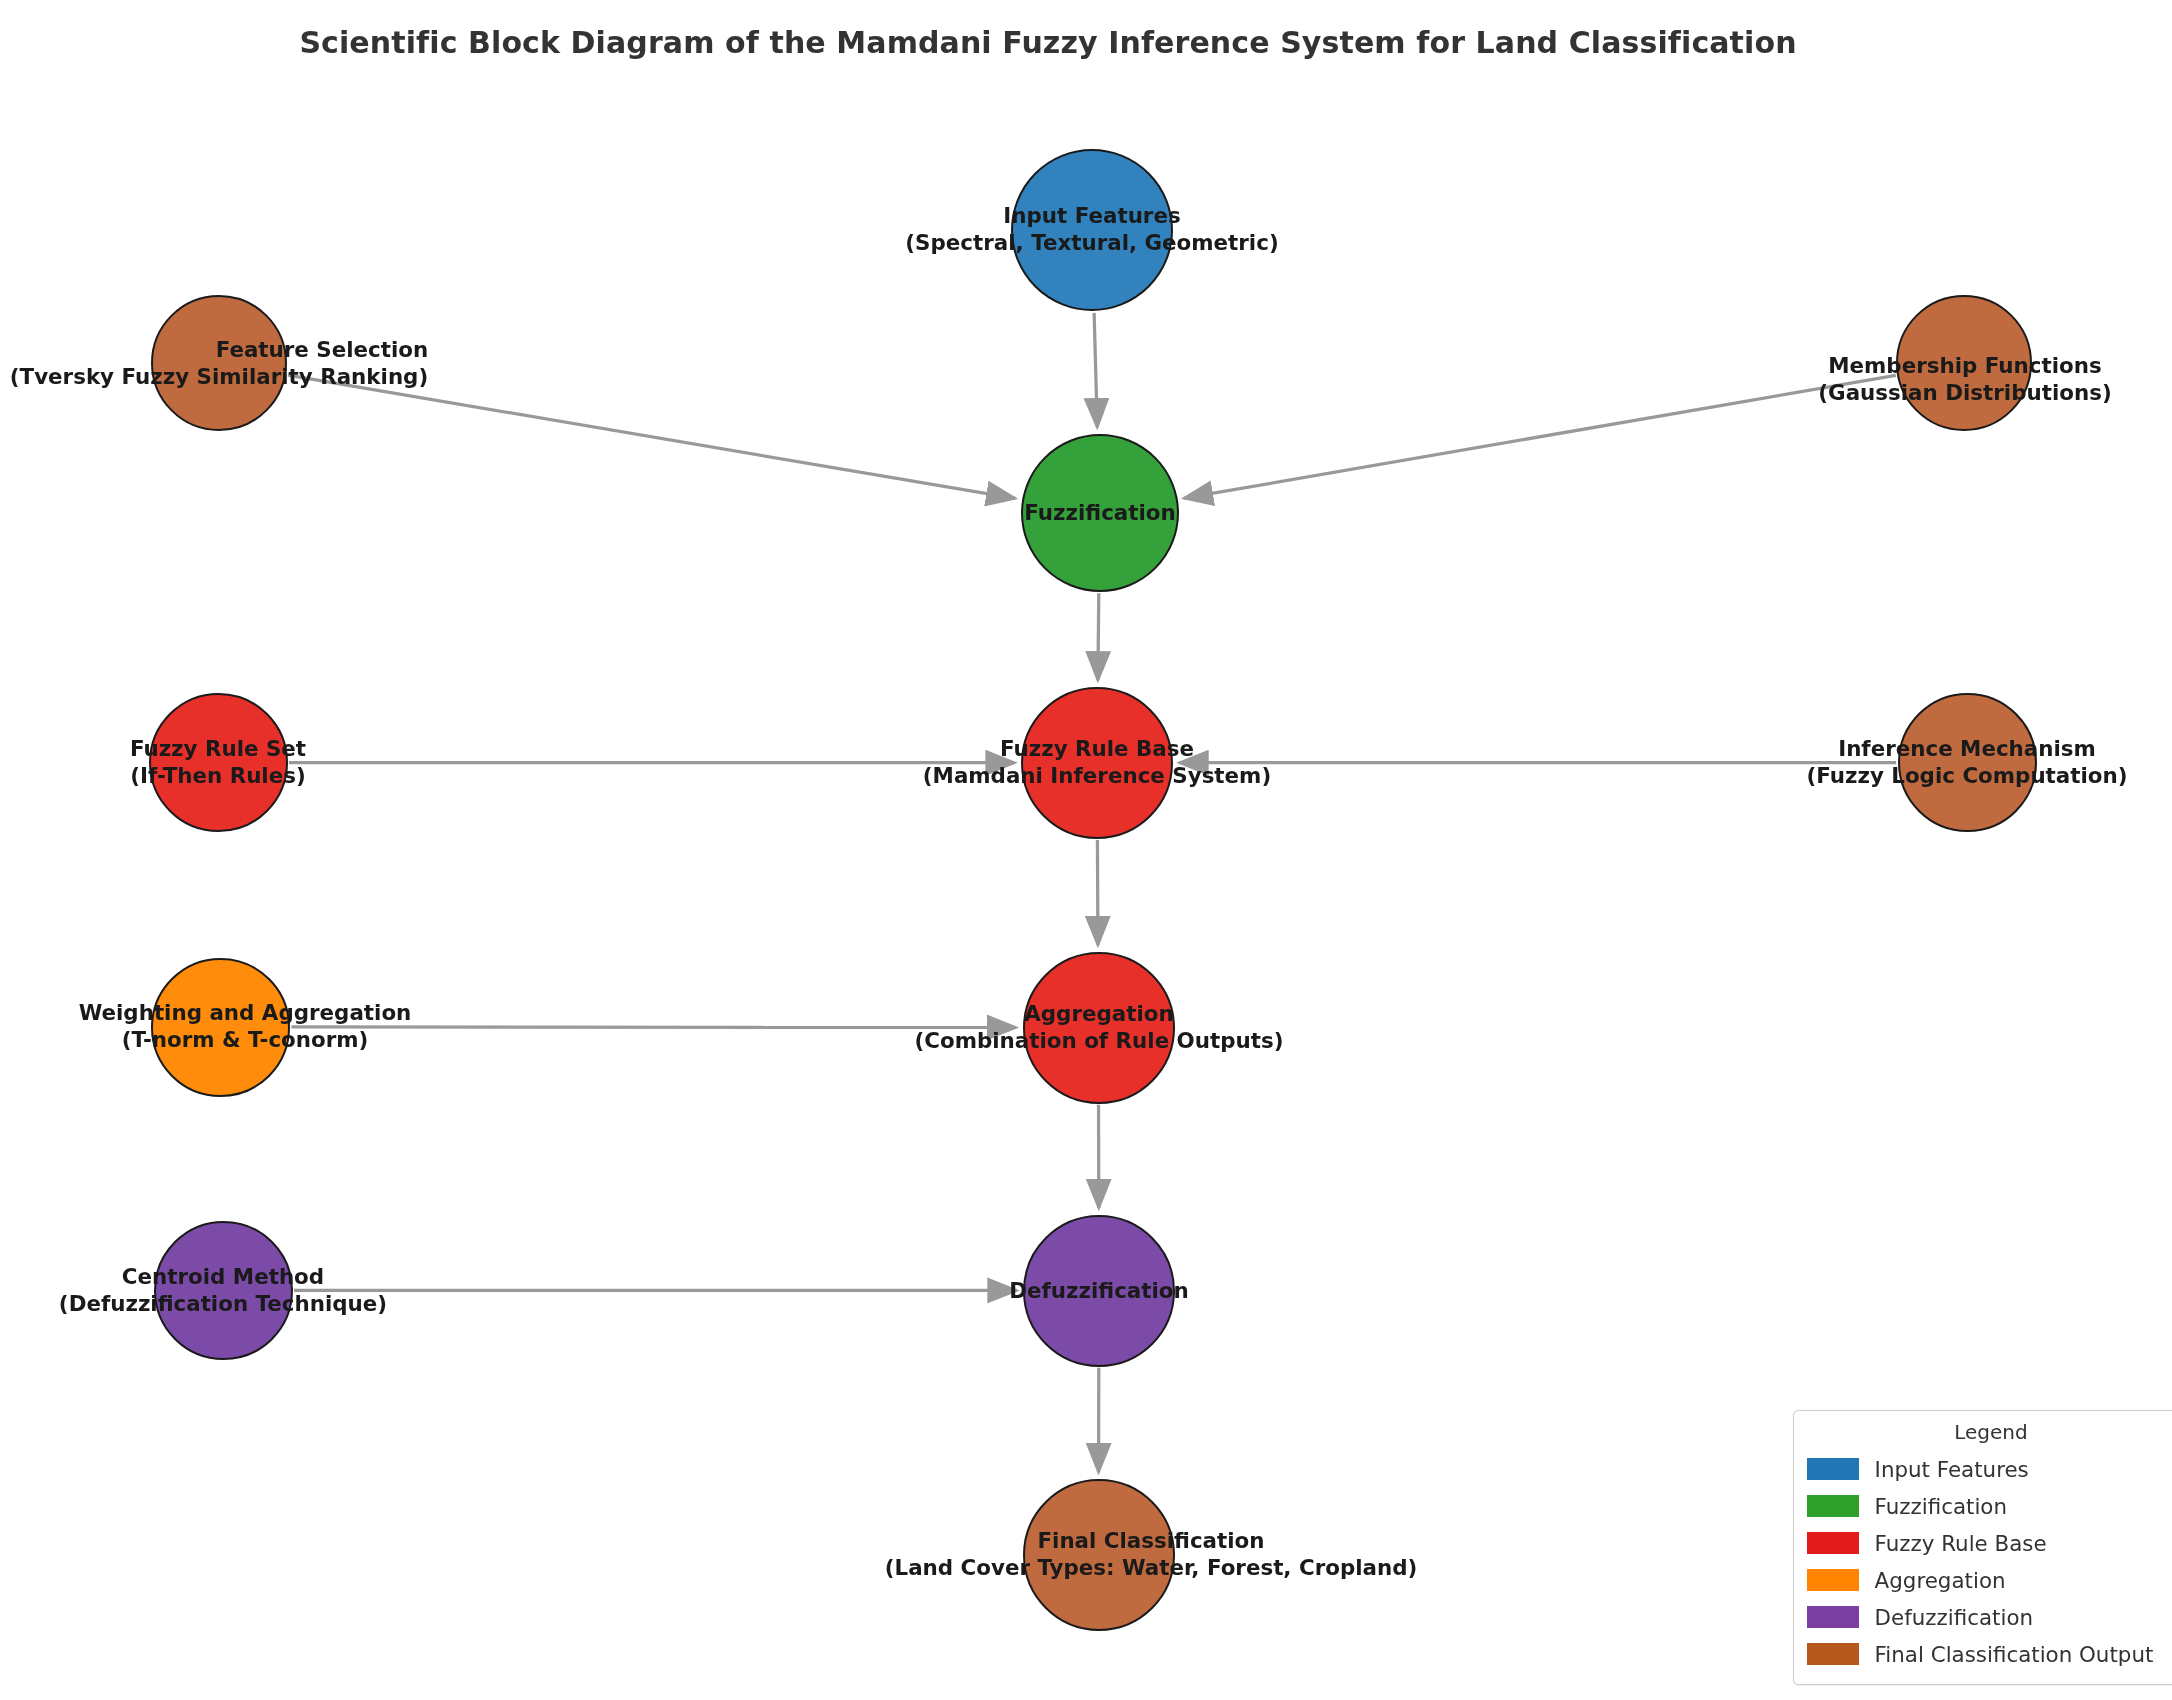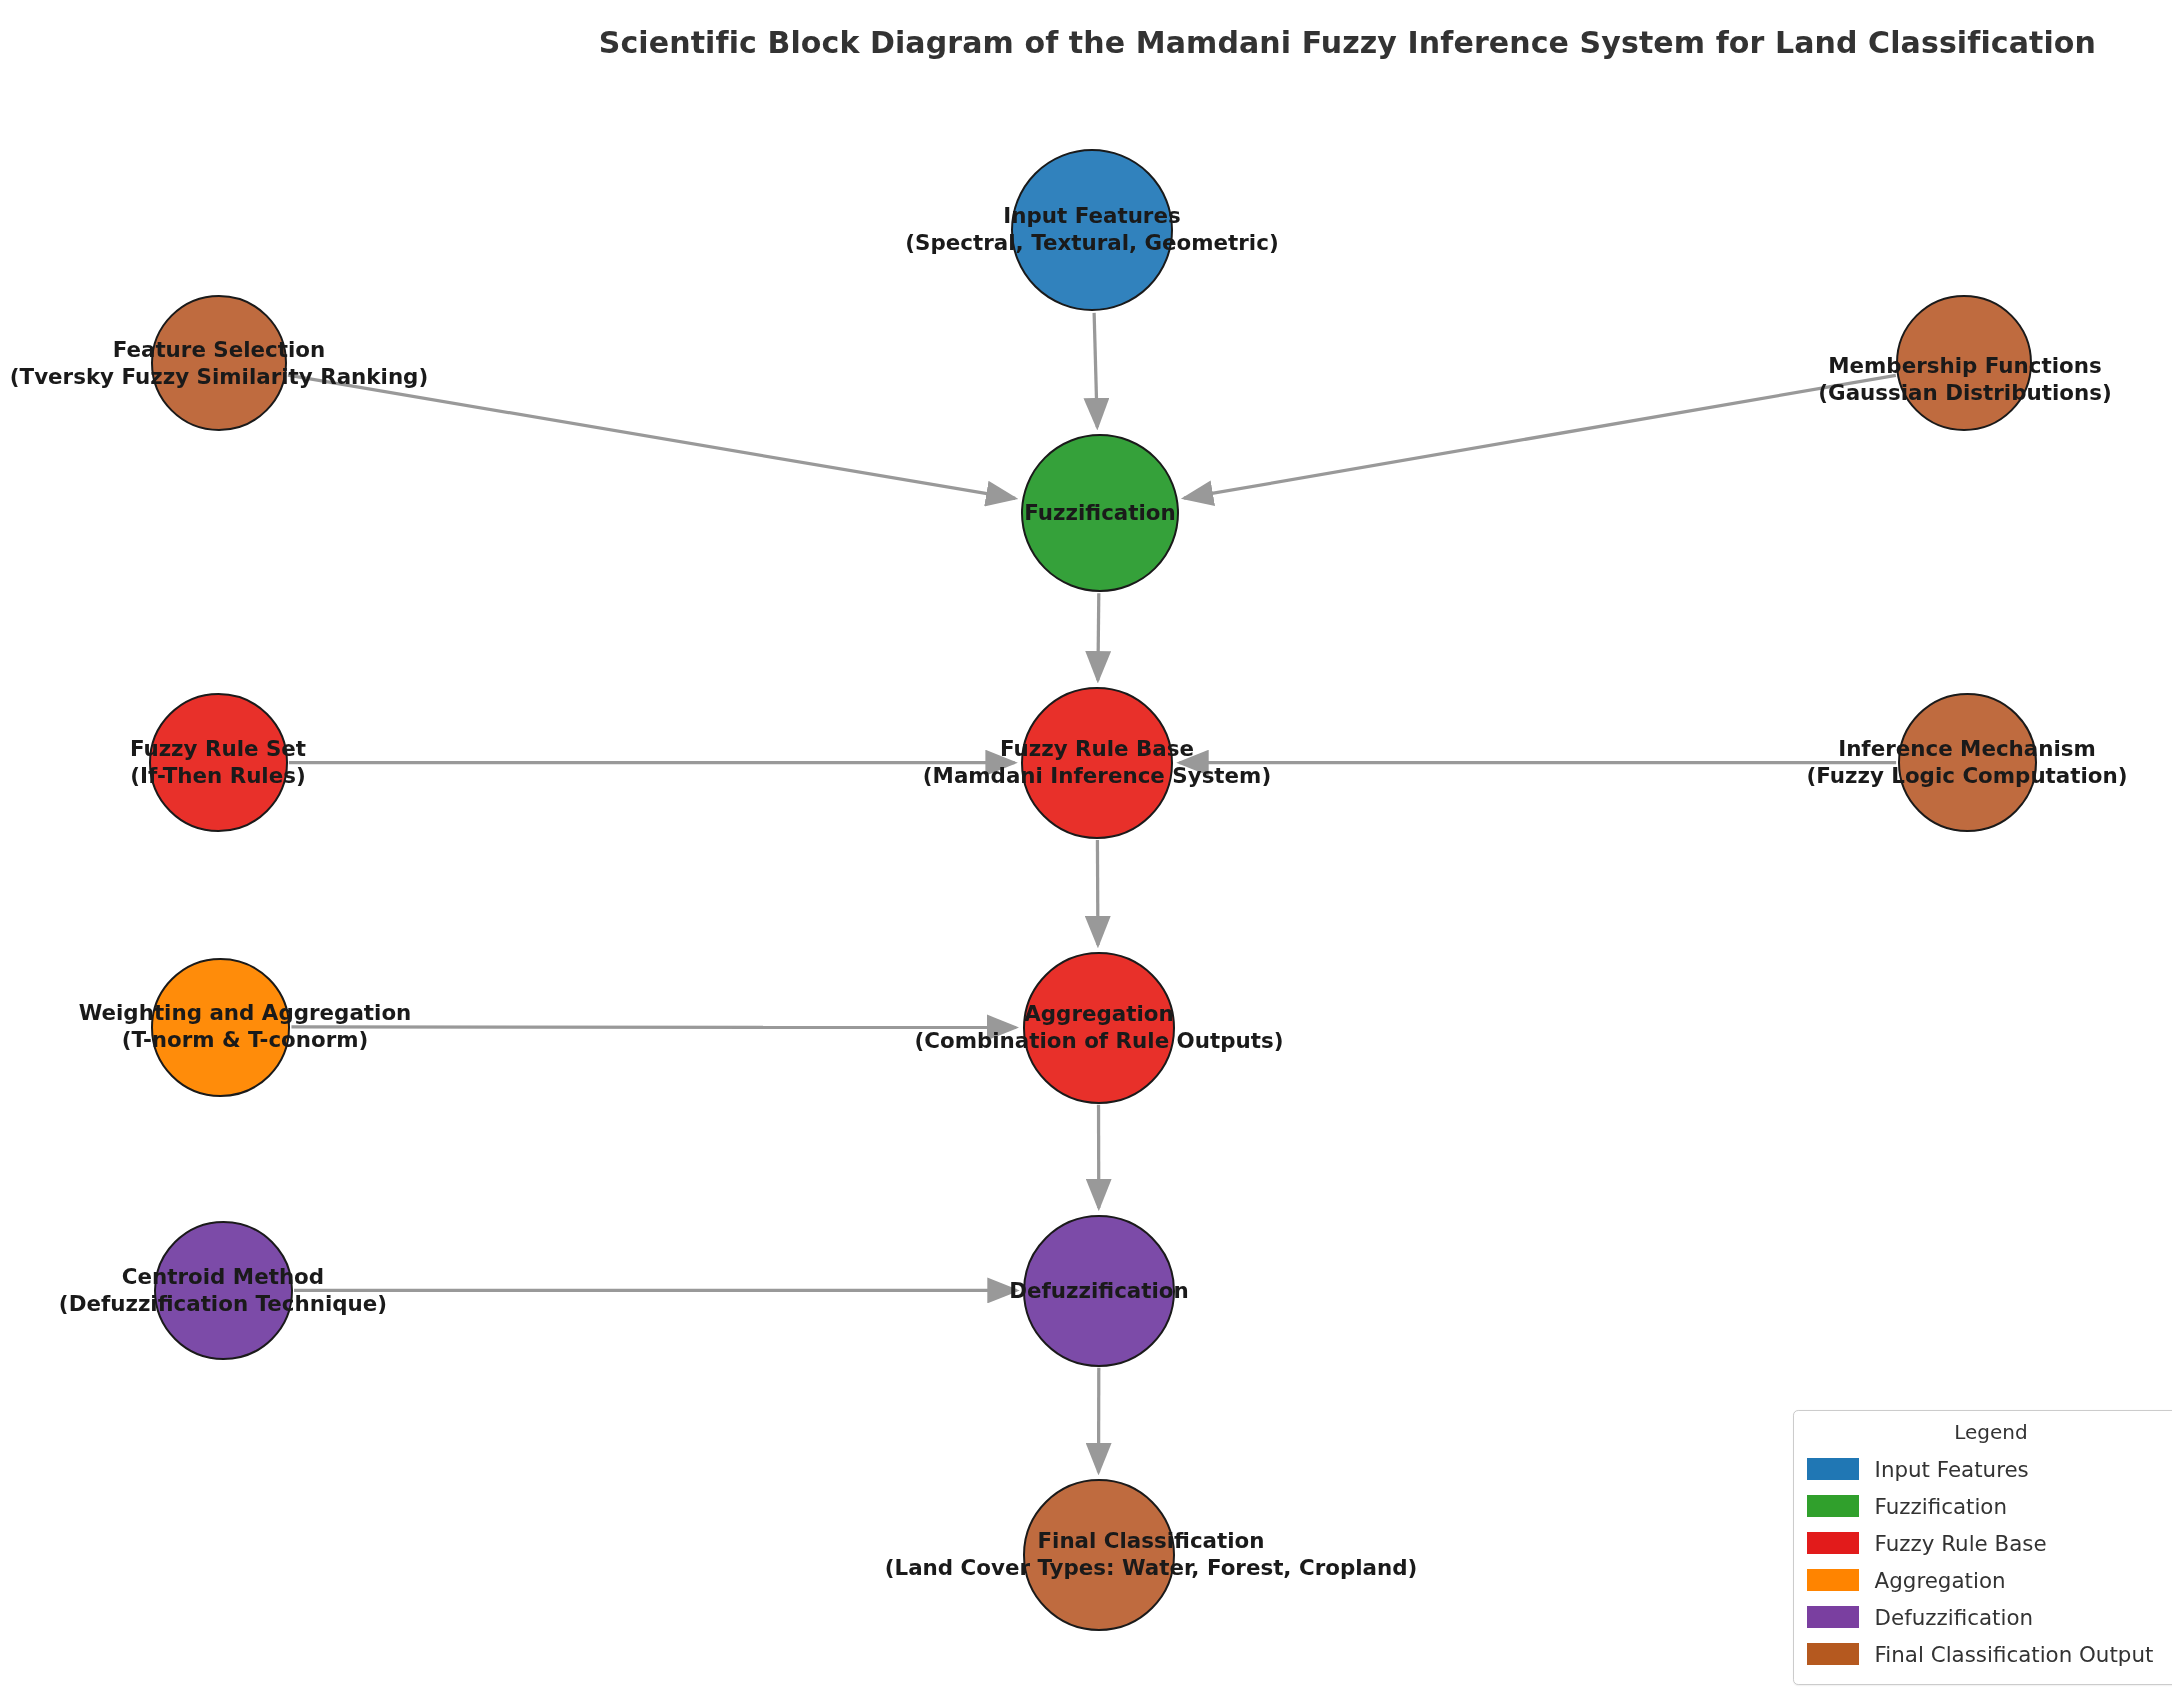--- a/index.html
+++ b/index.html
@@ -15,21 +15,21 @@
     width: 2172px;
     height: 1700px;
     background: #ffffff;
     overflow: hidden;
   }
   #title {
     position: absolute;
     top: 25px;
     left: 0;
     width: 2096px;
-    text-align: right;
+    text-align: center;
     font-family: "DejaVu Sans", sans-serif;
     font-size: 30px;
     font-weight: bold;
     color: #333333;
     letter-spacing: 0.1px;
   }
   #edges {
     position: absolute;
     top: 0; left: 0;
     width: 2172px;
@@ -132,21 +132,21 @@
       <div class="node" style="left: 1023px; top: 952px; width: 152px; height: 152px; background: rgb(232, 48, 42);"></div>
       <div class="node" style="left: 154px; top: 1221px; width: 139px; height: 139px; background: rgb(124, 75, 168);"></div>
       <div class="node" style="left: 1023px; top: 1215px; width: 152px; height: 152px; background: rgb(124, 75, 168);"></div>
       <div class="node" style="left: 1023px; top: 1479px; width: 152px; height: 152px; background: rgb(191, 107, 63);"></div>
     </div>
   <div id="label-layer">
       <div class="node-label" style="left: 1092px; top: 230px;">
         <div>Input Features</div>
         <div>(Spectral, Textural, Geometric)</div>
       </div>
-      <div class="node-label" style="left: 219px; top: 364px;">
+      <div class="node-label" style="left: 219px; top: 364px; text-align: right;">
         <div>Feature Selection</div>
         <div>(Tversky Fuzzy Similarity Ranking)</div>
       </div>
       <div class="node-label" style="left: 1965px; top: 380px;">
         <div>Membership Functions</div>
         <div>(Gaussian Distributions)</div>
       </div>
       <div class="node-label" style="left: 1100px; top: 513px;">
         <div>Fuzzification</div>
       </div>

